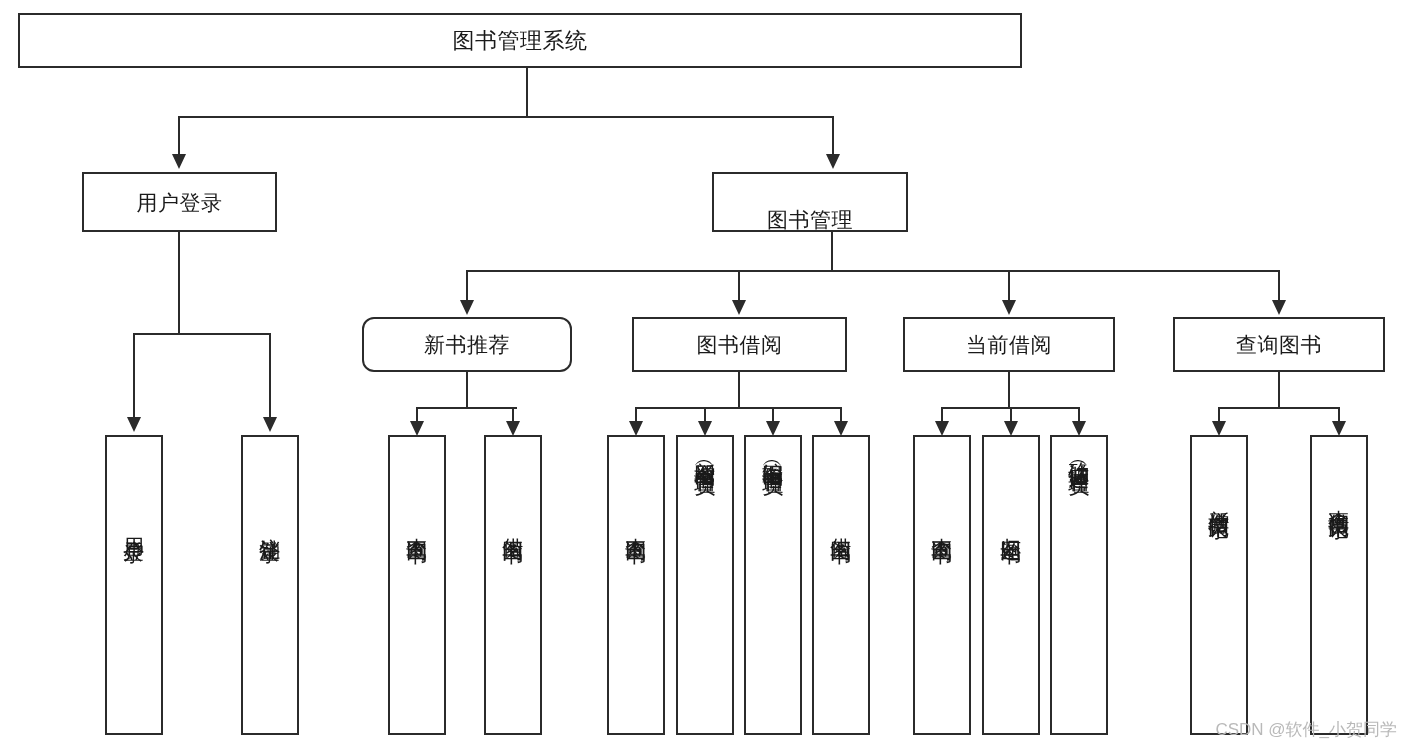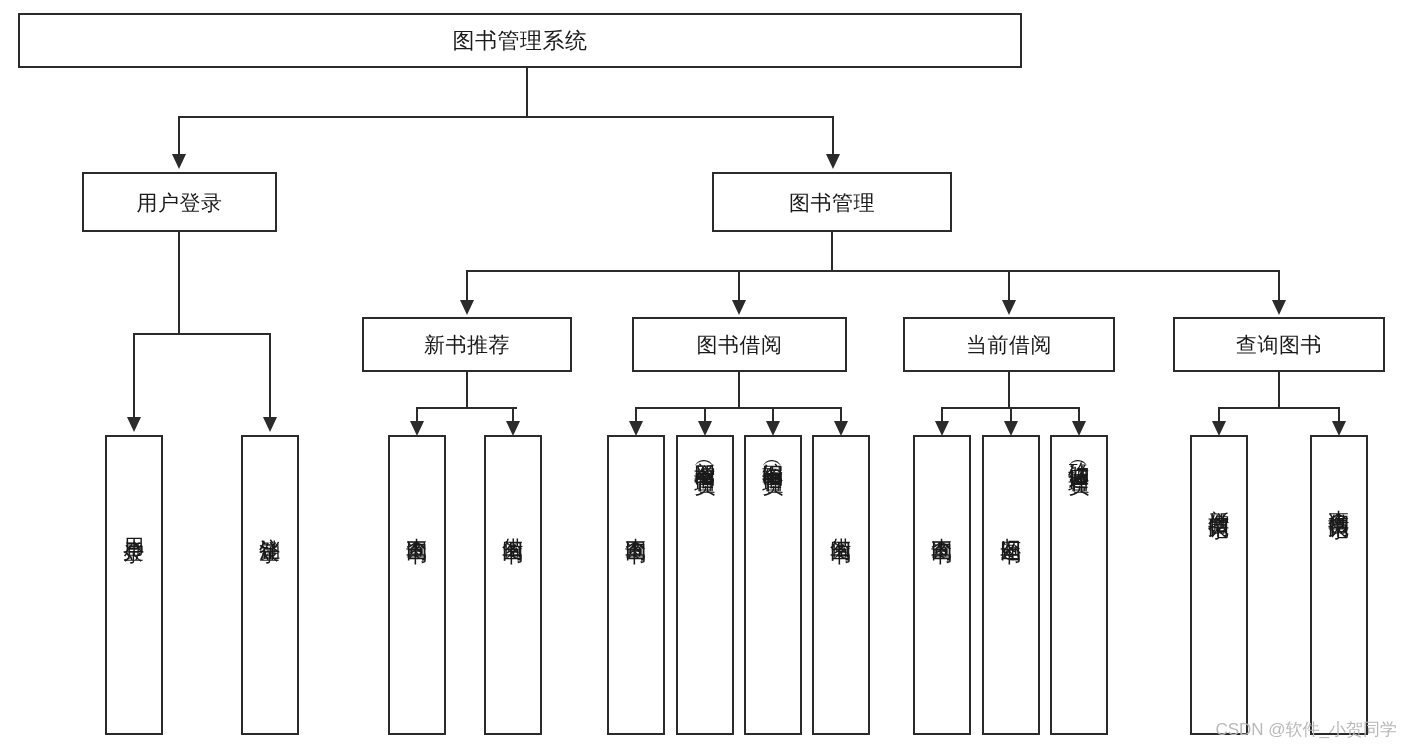--- a/index.html
+++ b/index.html
@@ -86,21 +86,21 @@
   <div class="ln h" style="left:178px;top:116px;width:656px;"></div>
 
   <div class="ln v" style="left:178px;top:116px;height:40px;"></div>
   <div class="arw" style="left:172px;top:154px;"></div>
   <div class="ln v" style="left:832px;top:116px;height:40px;"></div>
   <div class="arw" style="left:826px;top:154px;"></div>
 
   <div class="node horiz" style="left:82px;top:172px;width:195px;height:60px;">
     <span>用户登录</span>
   </div>
-  <div class="node horiz" style="left:712px;top:172px;width:240px;height:60px;">
+  <div class="node horiz" style="left:712px;top:172px;width:196px;height:60px;align-items:flex-end;">
     <span>图书管理</span>
   </div>
 
   <div class="ln v" style="left:178px;top:232px;height:102px;"></div>
   <div class="ln h" style="left:133px;top:333px;width:137px;"></div>
   <div class="ln v" style="left:133px;top:333px;height:85px;"></div>
   <div class="arw" style="left:127px;top:417px;"></div>
   <div class="ln v" style="left:269px;top:333px;height:85px;"></div>
   <div class="arw" style="left:263px;top:417px;"></div>
 
@@ -109,21 +109,21 @@
 
   <div class="ln v" style="left:466px;top:270px;height:31px;"></div>
   <div class="arw" style="left:460px;top:300px;"></div>
   <div class="ln v" style="left:738px;top:270px;height:31px;"></div>
   <div class="arw" style="left:732px;top:300px;"></div>
   <div class="ln v" style="left:1008px;top:270px;height:31px;"></div>
   <div class="arw" style="left:1002px;top:300px;"></div>
   <div class="ln v" style="left:1278px;top:270px;height:31px;"></div>
   <div class="arw" style="left:1272px;top:300px;"></div>
 
-  <div class="node horiz" style="left:362px;top:317px;width:210px;height:55px;">
+  <div class="node horiz" style="left:362px;top:317px;width:210px;height:55px;border-radius:12px;">
     <span>新书推荐</span>
   </div>
   <div class="node horiz" style="left:632px;top:317px;width:215px;height:55px;">
     <span>图书借阅</span>
   </div>
   <div class="node horiz" style="left:903px;top:317px;width:212px;height:55px;">
     <span>当前借阅</span>
   </div>
   <div class="node horiz" style="left:1173px;top:317px;width:212px;height:55px;">
     <span>查询图书</span>

